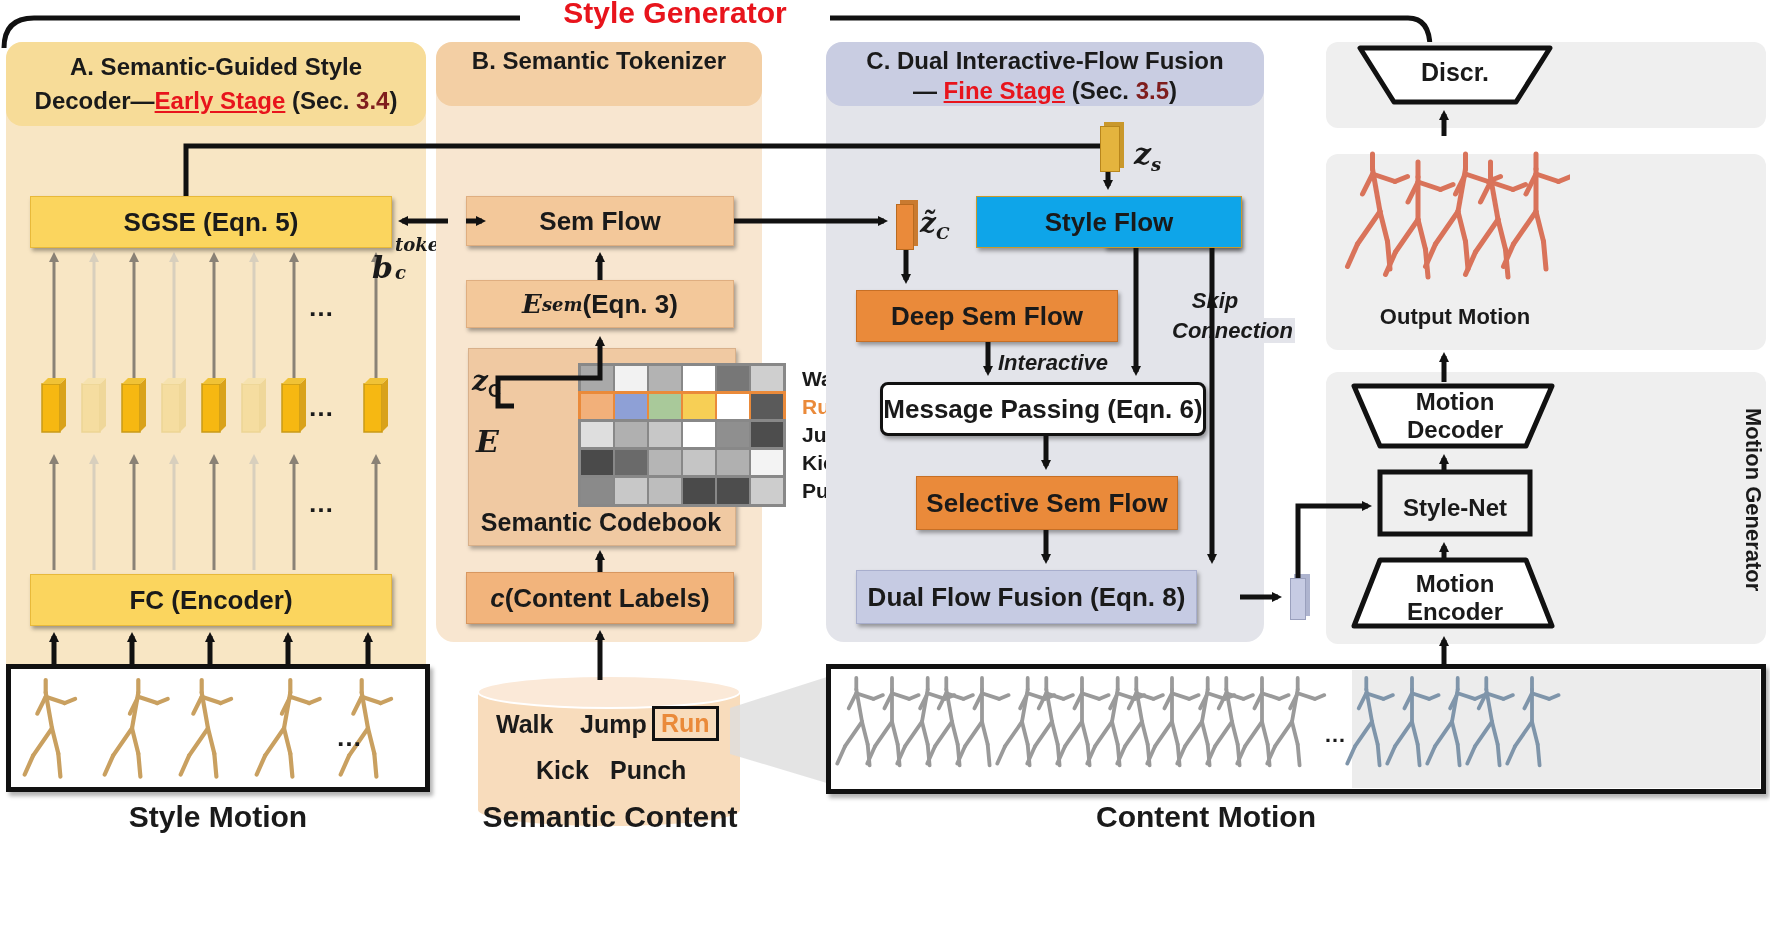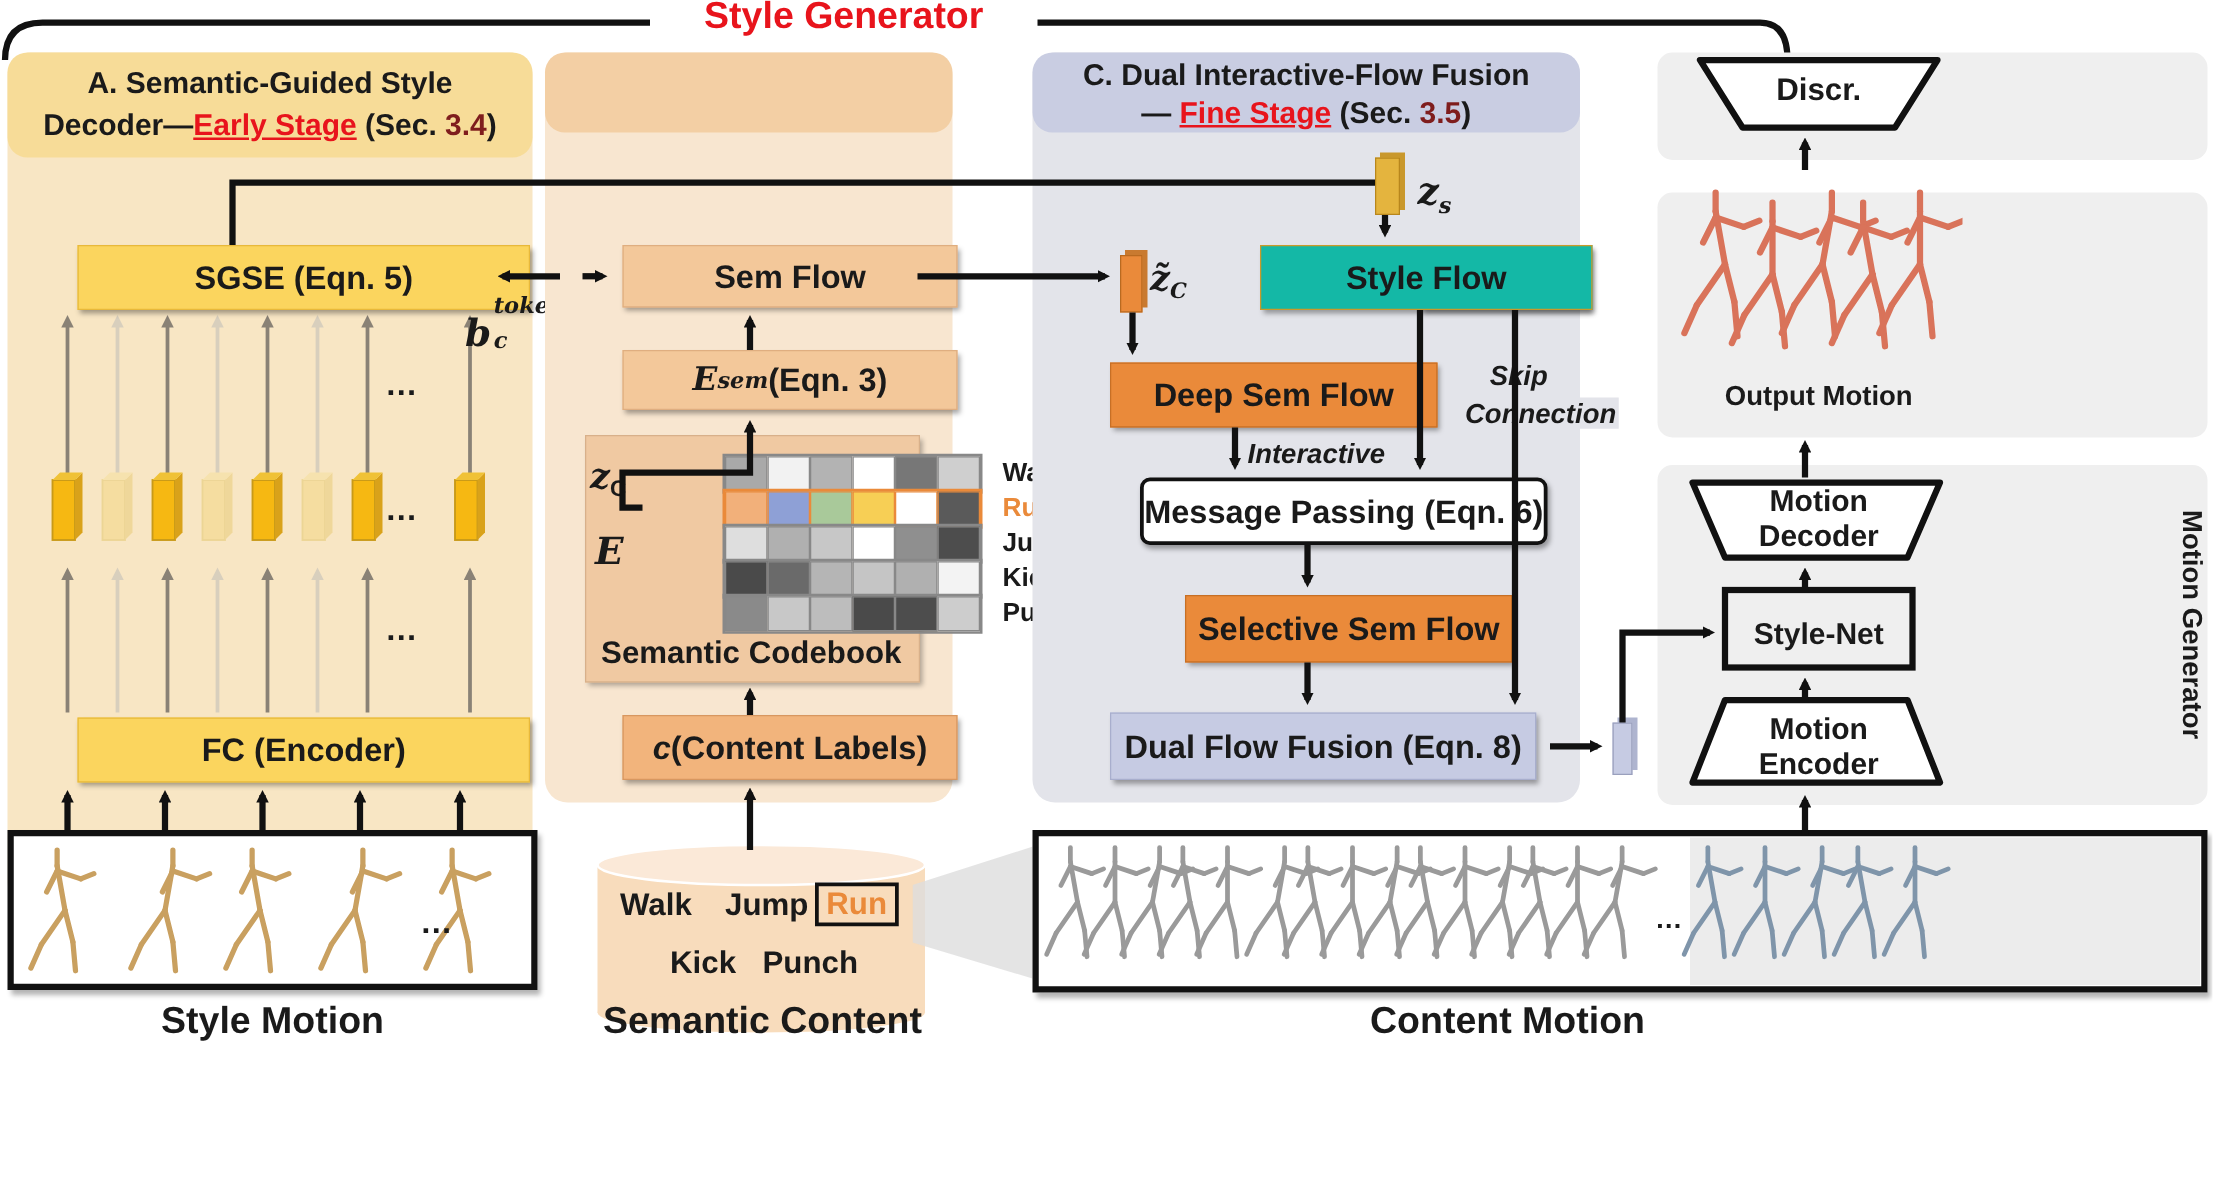--- a/index.html
+++ b/index.html
@@ -2,25 +2,25 @@
 <html><head>
 <meta charset="utf-8">
 <style>
   html,body{margin:0;padding:0;background:#fff;}
   body{width:1770px;height:946px;position:relative;overflow:hidden;font-family:"Liberation Sans","DejaVu Sans",sans-serif;color:#1a1a1a;}
   .abs{position:absolute;}
   .panel{position:absolute;border-radius:18px;}
   .hdr{position:absolute;border-radius:16px;text-align:center;font-weight:bold;font-size:24px;line-height:34px;box-sizing:border-box;padding-top:8px;}
   .red{color:#e8141c;text-decoration:underline;}
   .blue{color:#7f1d1d;}
-  .box{position:absolute;display:flex;align-items:center;justify-content:center;font-weight:bold;font-size:26px;box-sizing:border-box;box-shadow:2px 3px 4px rgba(0,0,0,0.35);margin-left:32px;}
+  .box{position:absolute;display:flex;align-items:center;justify-content:center;font-weight:bold;font-size:26px;box-sizing:border-box;box-shadow:2px 3px 4px rgba(0,0,0,0.35);}
   .ybox{background:#fbd55e;border:1px solid #e8b93a;}
   .pbox{background:#f3c89a;border:1px solid #dfae80;}
   .obox{background:#ea8a3a;border:1px solid #c76f25;}
-  .gbox{background:#14b8a6;border:1px solid #c99a2a;text-align:center;}
+  .gbox{background:#0ea5e9;border:1px solid #c99a2a;text-align:center;}
   .lbox{background:#c6cbe3;border:1px solid #a8aecd;}
   .wbox{background:#fff;border:3px solid #111;border-radius:8px;box-shadow:2px 3px 4px rgba(0,0,0,0.35);}
   .math{font-family:"DejaVu Serif","Liberation Serif",serif;font-style:italic;font-weight:bold;}
   .lbl{position:absolute;font-weight:bold;}
   .cell{display:inline-block;width:34px;height:28px;box-sizing:border-box;border:1px solid #777;vertical-align:middle;}
   .row{position:absolute;left:578px;height:30px;display:flex;align-items:center;}
   .rowlbl{font-weight:bold;font-size:21px;margin-left:16px;}
 </style>
 </head>
 <body>
@@ -112,20 +112,21 @@
 <div class="box ybox" style="left:30px;top:574px;width:362px;height:52px;">FC (Encoder)</div>
 <div class="lbl" style="left:308px;top:292px;font-size:26px;">…</div>
 <div class="lbl" style="left:308px;top:392px;font-size:26px;">…</div>
 <div class="lbl" style="left:308px;top:488px;font-size:26px;">…</div>
 
 <div class="abs" style="left:450px;top:198px;width:18px;height:48px;background:#ea8a3a;border:1px solid #b96a20;box-shadow:4px -4px 0 #c97a30;"></div>
 <div class="abs math" style="left:372px;top:250px;font-size:30px;"><span>b</span><span style="position:relative;"><sup style="font-size:18px;position:absolute;left:2px;top:-16px;">token</sup><sub style="font-size:18px;position:absolute;left:2px;top:12px;">c</sub></span></div>
 
 <div class="panel" style="left:436px;top:42px;width:326px;height:600px;background:#f8e6d0;"></div>
 <div class="hdr" style="left:436px;top:42px;width:326px;height:64px;background:#f3cfa4;padding-top:4px;line-height:30px;">
+  <div>B. Semantic Tokenizer</div>
 </div>
 <div class="box pbox" style="left:466px;top:196px;width:268px;height:50px;">Sem Flow</div>
 <div class="box pbox" style="left:466px;top:280px;width:268px;height:48px;">
     <span class="math">E</span>
     <sub class="math" style="font-size:18px;">sem</sub>
     <span>(Eqn. 3)</span>
   </div>
 
 <div class="abs" style="left:468px;top:348px;width:266px;height:196px;background:#f0c9a2;border:1px solid #d8b08a;box-shadow:2px 3px 4px rgba(0,0,0,0.3);"></div>
 <div id="codebook-rows">

